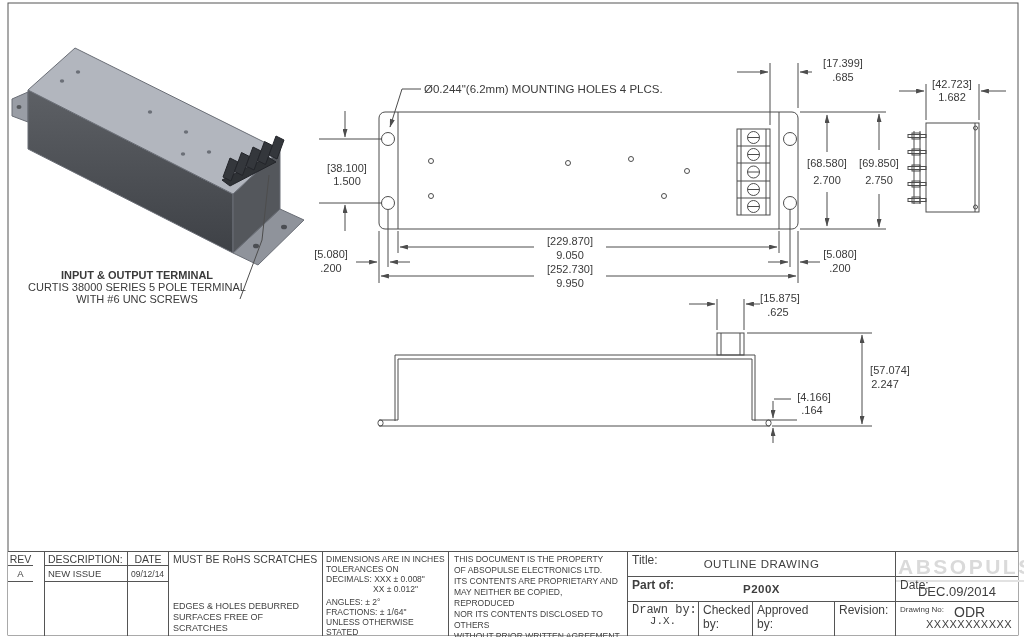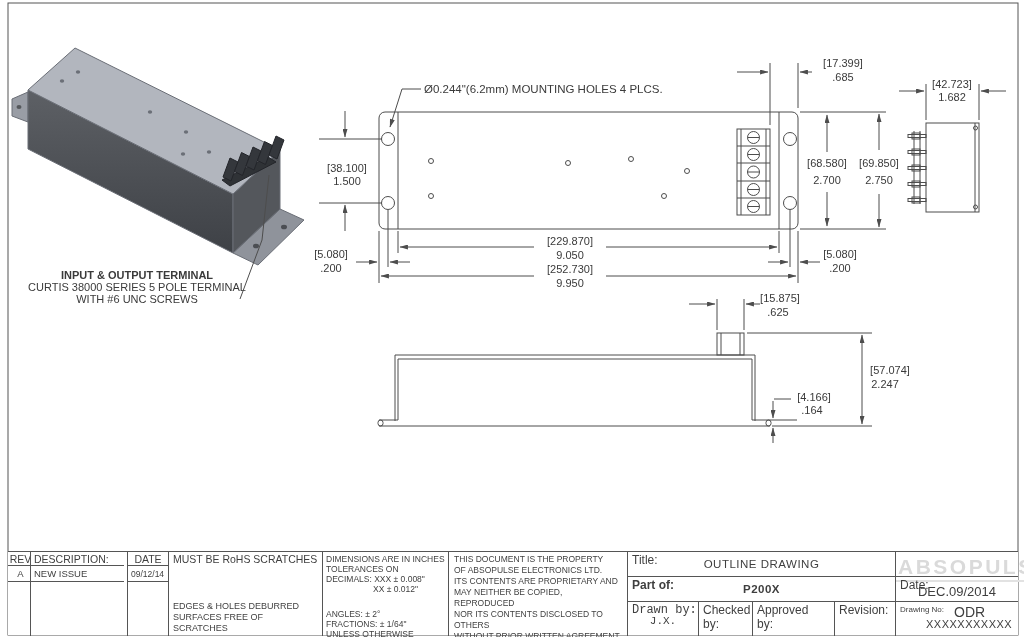--- a/index.html
+++ b/index.html
@@ -24,21 +24,21 @@
   .hdr-cell{box-sizing:border-box;border-bottom:1px solid #555;font-size:10.5px;
     display:flex;align-items:center;justify-content:center;height:14px;color:#3f3f3f;}
   .row-cell{box-sizing:border-box;border-bottom:1px solid #555;font-size:9.5px;
     display:flex;align-items:center;height:16px;padding-left:3px;color:#3f3f3f;}
   .rohs{display:flex;flex-direction:column;height:100%;box-sizing:border-box;padding:1px 3px 2px 4px;}
   .rohs-top{font-size:10.5px;color:#3f3f3f;}
   .rohs-sp{flex:1;}
   .rohs-note{font-size:9px;color:#3f3f3f;line-height:11px;}
   .tol{padding:2px 2px 1px 3px;font-size:8.5px;line-height:10px;color:#3f3f3f;}
   .tol .indent{padding-left:47px;}
-  .tol .gap{margin-top:15px;}
+  .tol .gap{margin-top:3px;}
   .prop{padding:2px 2px 1px 5px;font-size:8.5px;line-height:11px;color:#3f3f3f;}
   .trow{position:absolute;left:0;width:100%;box-sizing:border-box;border-bottom:1px solid #555;}
   .trow.last{border-bottom:none;}
   .mini-label{position:absolute;left:4px;top:1px;font-size:12px;color:#3f3f3f;}
   .big-center{position:absolute;left:0;right:0;top:6px;text-align:center;font-size:11.5px;color:#3f3f3f;letter-spacing:.5px;}
   .sub-cell{position:absolute;top:0;height:34px;box-sizing:border-box;border-left:1px solid #555;}
   .sub-cell.first{border-left:none;}
   .sub-val{position:absolute;left:0;right:0;top:13px;text-align:center;font-size:11px;color:#3f3f3f;}
   .logo-wrap{position:absolute;left:0;right:0;top:3px;text-align:center;}
   .logo-text{display:inline-block;color:#dadada;font-weight:bold;font-size:21px;letter-spacing:2.5px;
@@ -273,21 +273,21 @@
 </svg>
 
 
 <div class="tblock">
 
   <div class="tb-col first" style="left:0;width:25px;">
     <div class="hdr-cell">REV</div>
     <div class="row-cell" style="justify-content:center;padding-left:0;">A</div>
   </div>
 
-  <div class="tb-col" style="left:22px;width:94px;">
+  <div class="tb-col" style="left:36px;width:94px;">
     <div class="hdr-cell" style="justify-content:flex-start;padding-left:3px;">DESCRIPTION:</div>
     <div class="row-cell">NEW ISSUE</div>
   </div>
 
   <div class="tb-col" style="left:119px;width:41px;">
     <div class="hdr-cell">DATE</div>
     <div class="row-cell" style="font-size:8.5px;">09/12/14</div>
   </div>
 
   <div class="tb-col" style="left:160px;width:154px;">

